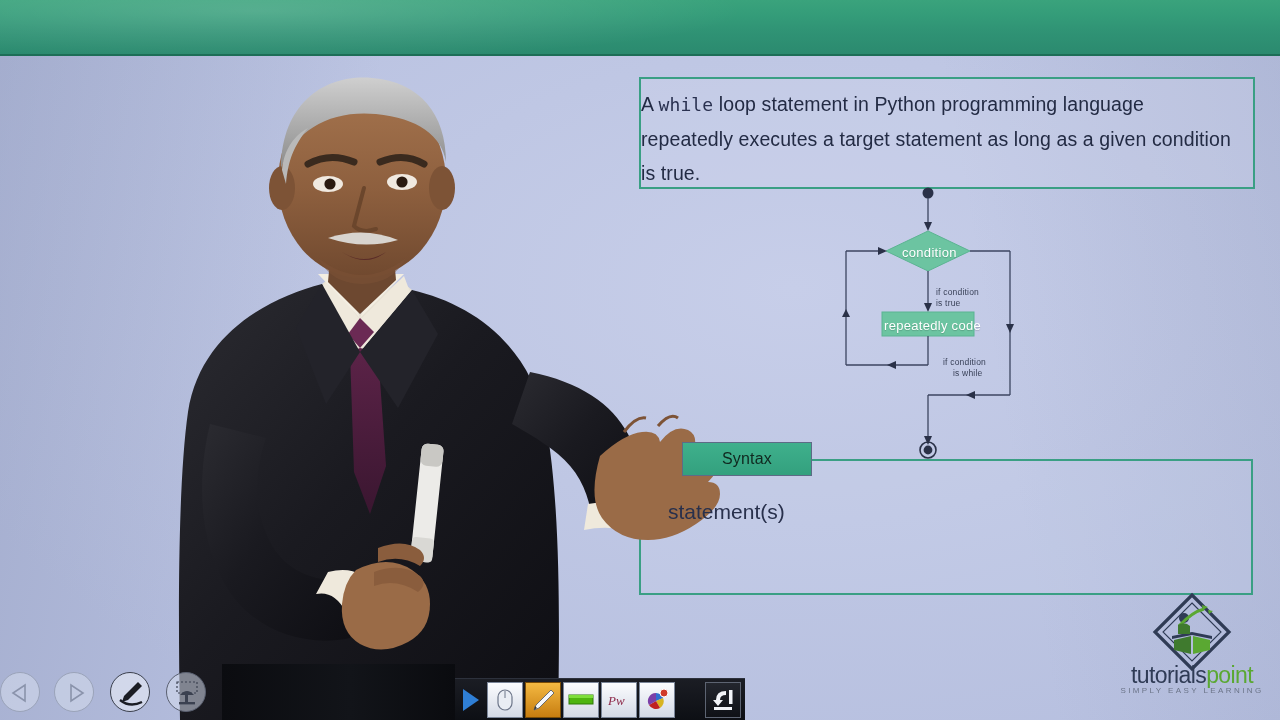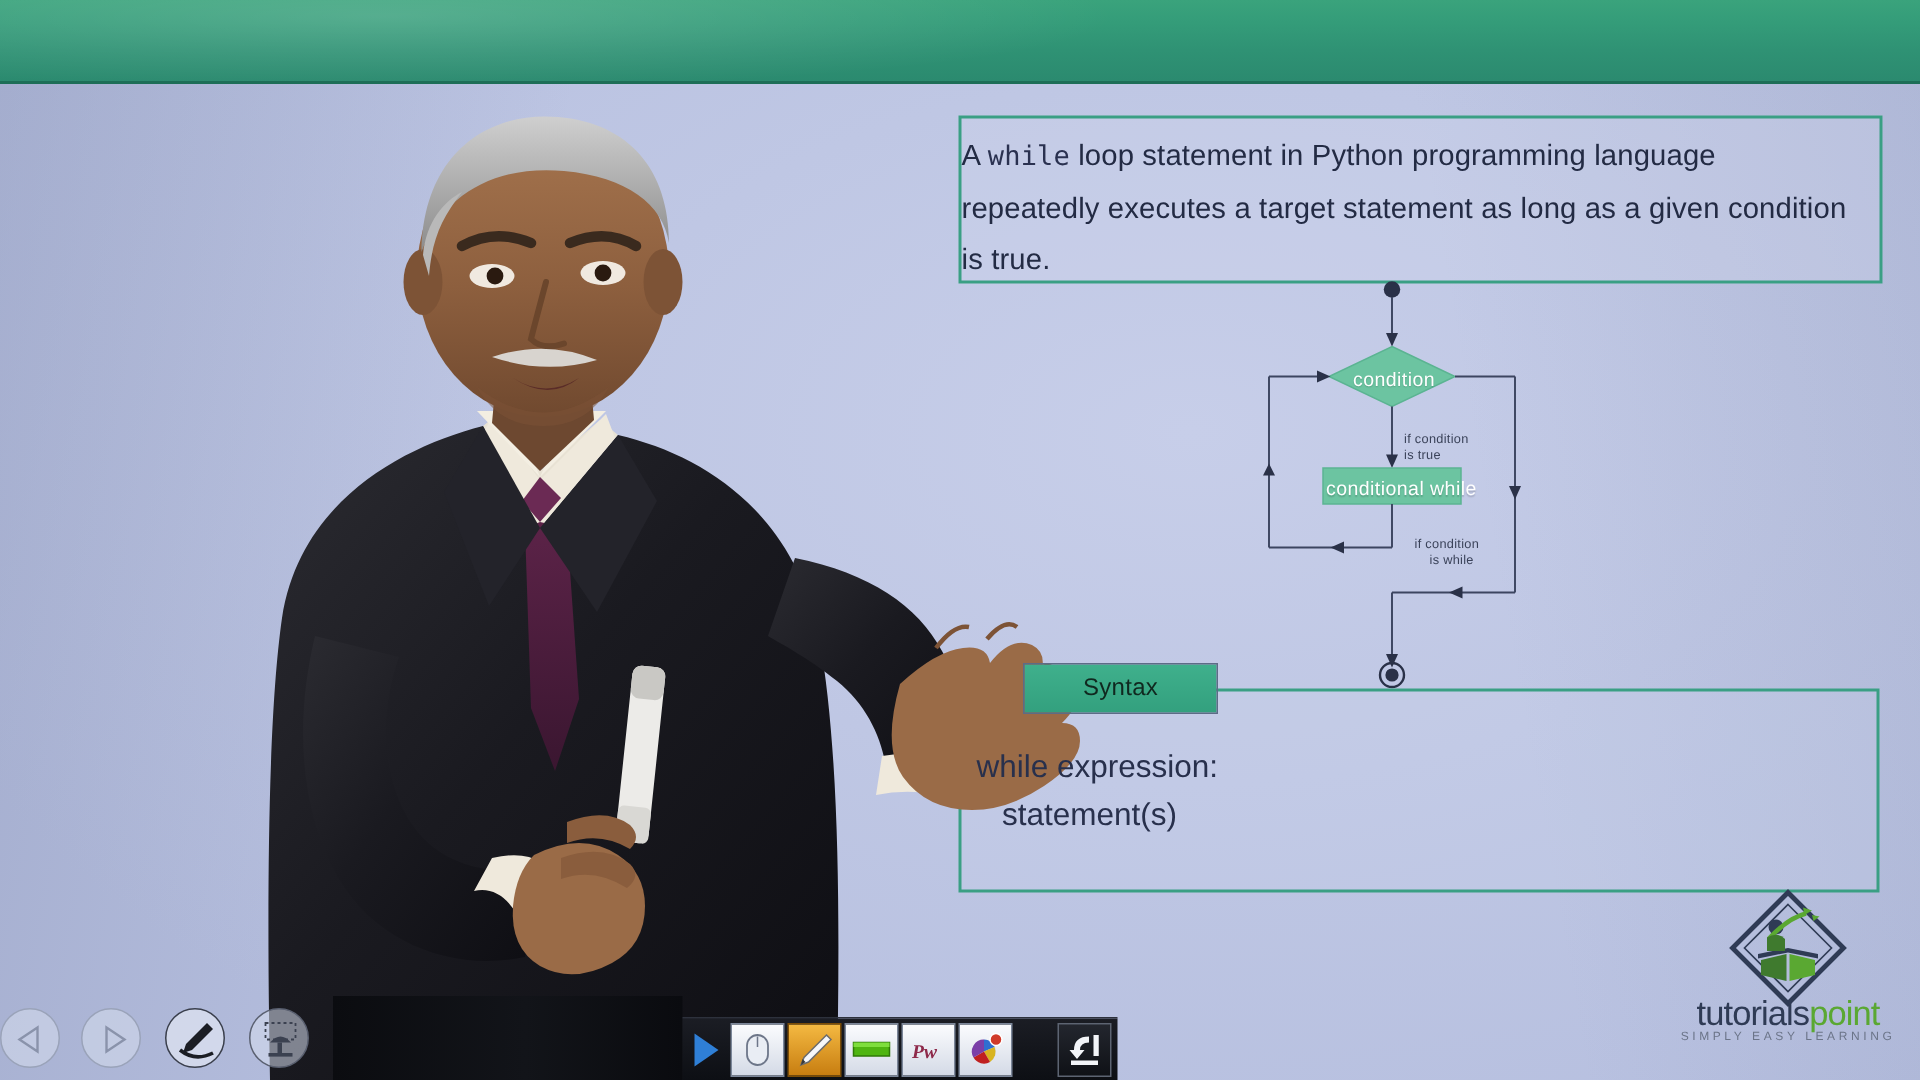--- a/index.html
+++ b/index.html
@@ -139,21 +139,20 @@
     background: rgba(214,220,236,.55);
   }
   .nav-circle svg { position:absolute; left:0; top:0; }
 
   
   .toolbar {
     position: absolute; left: 455px; bottom: 0; width: 290px; height: 42px;
     background: linear-gradient(180deg, #1b1d24 0%, #0d0f14 100%);
     display: flex; align-items: center; padding: 2px 2px;
     border-top: 1px solid #2d313c;
-    font-weight: bold;
   }
   .tb-btn {
     width: 36px; height: 36px;
     margin-right: 2px;
     border: 1px solid #7b8699;
     background: linear-gradient(180deg, #fbfcfe 0%, #d4dae6 100%);
     position: relative;
     display:flex; align-items:center; justify-content:center;
   }
   .tb-btn.sel {
@@ -219,35 +218,34 @@
 
         <line x1="88" y1="212" x2="88" y2="255"></line>
         <polygon points="88,262 84,253 92,253" fill="#2a3148" stroke="none"></polygon>
 
         <circle cx="88" cy="267" r="8" fill="none" stroke="#2a3148" stroke-width="1.6"></circle>
         <circle cx="88" cy="267" r="4.4" fill="#2a3148" stroke="none"></circle>
       </g>
     </svg>
 
     <div class="node-text" style="left:62px; top:62px; width:52px; text-align:center;">condition</div>
-    <div class="node-text" style="left:44px; top:135px; width:88px; text-align:center;">conditional while</div>
+    <div class="node-text" style="left:44px; top:135px; width:88px; text-align:center;">repeatedly code</div>
 
     <div class="flow-label" style="left:96px; top:104px;">if condition</div>
     <div class="flow-label" style="left:96px; top:115px;">is true</div>
 
     <div class="flow-label" style="left:103px; top:174px;">if condition</div>
     <div class="flow-label" style="left:113px; top:185px;">is while</div>
   </div>
 
   <div class="syntax-box"></div>
   <div class="syntax-tab">
     <span>Syntax</span>
   </div>
   <div class="syntax-code">
-    <span>while expression:</span>
     <span class="ind">statement(s)</span>
   </div>
 
   <div class="logo-wrap">
     <svg class="logo-diamond" viewBox="0 0 80 80">
       <polygon points="40,3 77,40 40,77 3,40" fill="none" stroke="#2f3b55" stroke-width="3.2"></polygon>
       <polygon points="40,11 69,40 40,69 11,40" fill="none" stroke="#2f3b55" stroke-width="1.1"></polygon>
 
       <path d="M22 48 L39 44 L39 62 L22 58 Z" fill="#3f7a2e"></path>
       <path d="M58 48 L41 44 L41 62 L58 58 Z" fill="#5aa832"></path>

